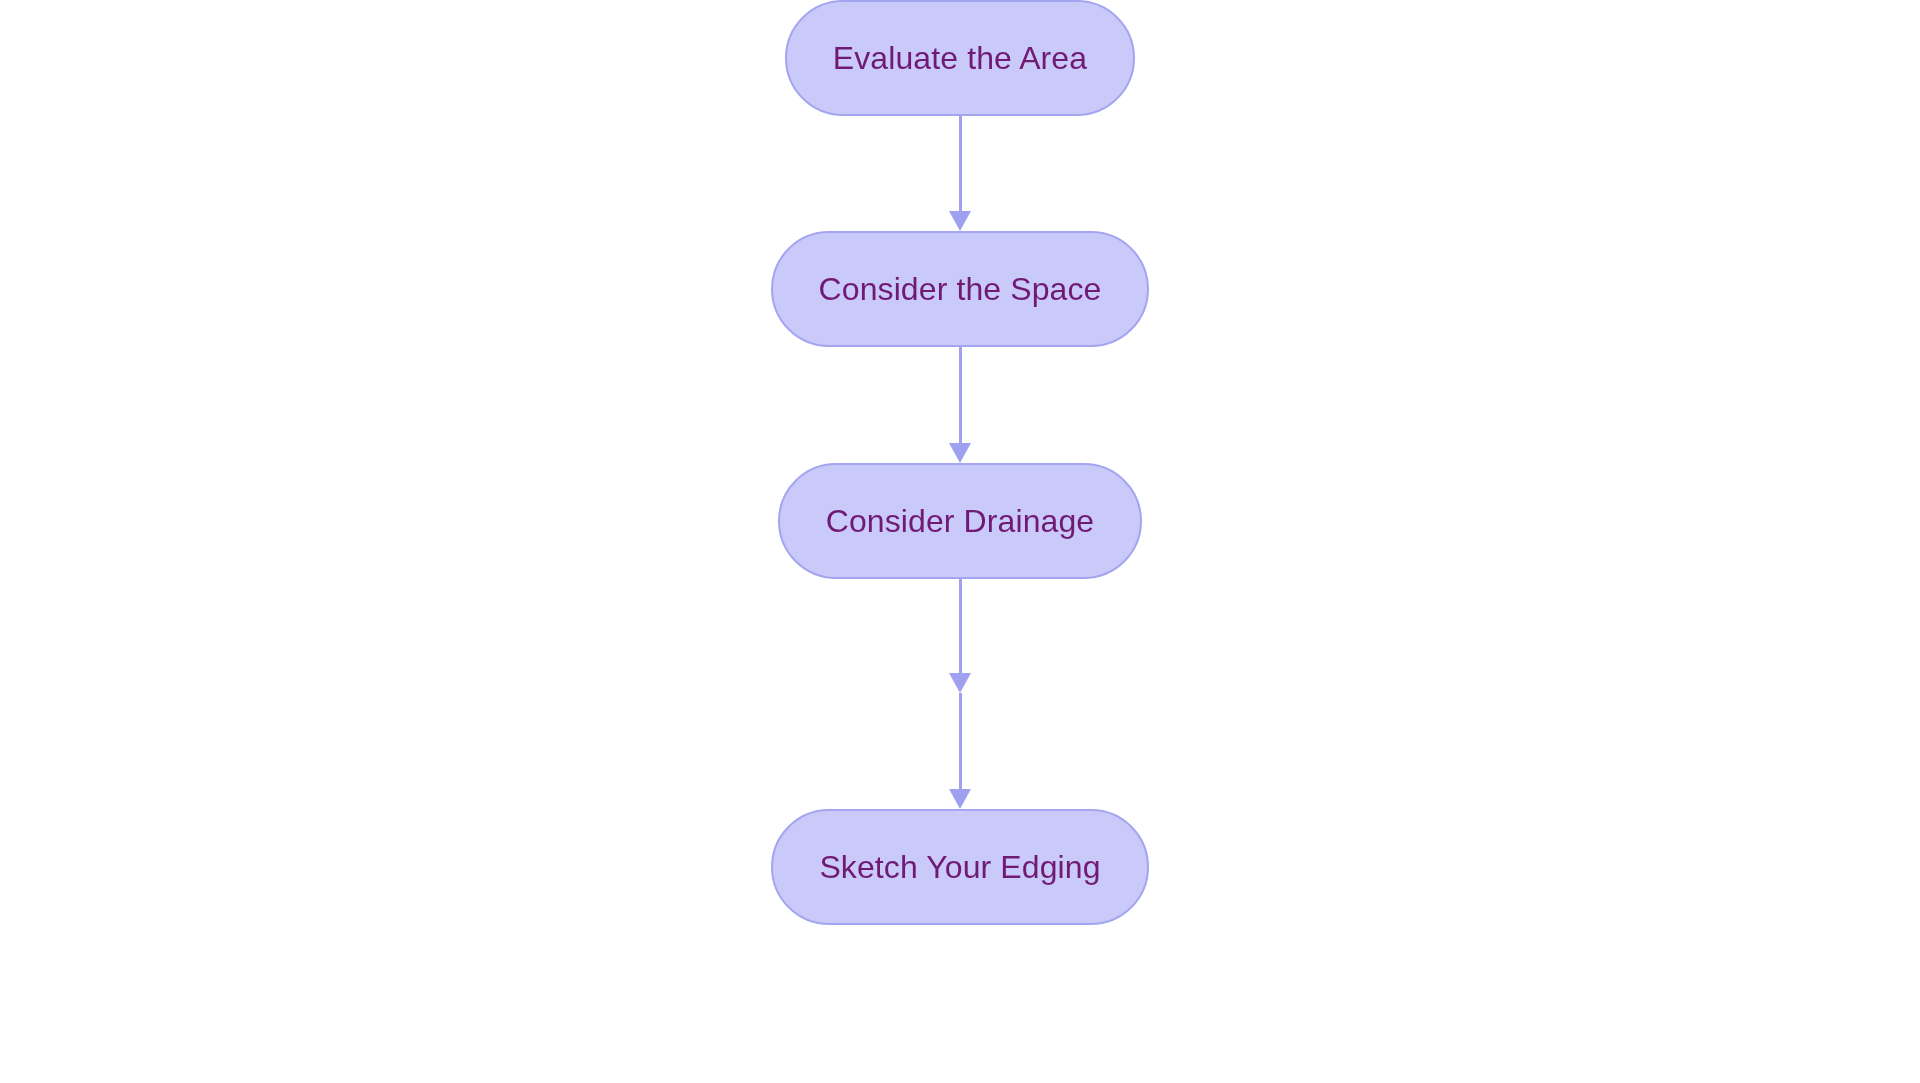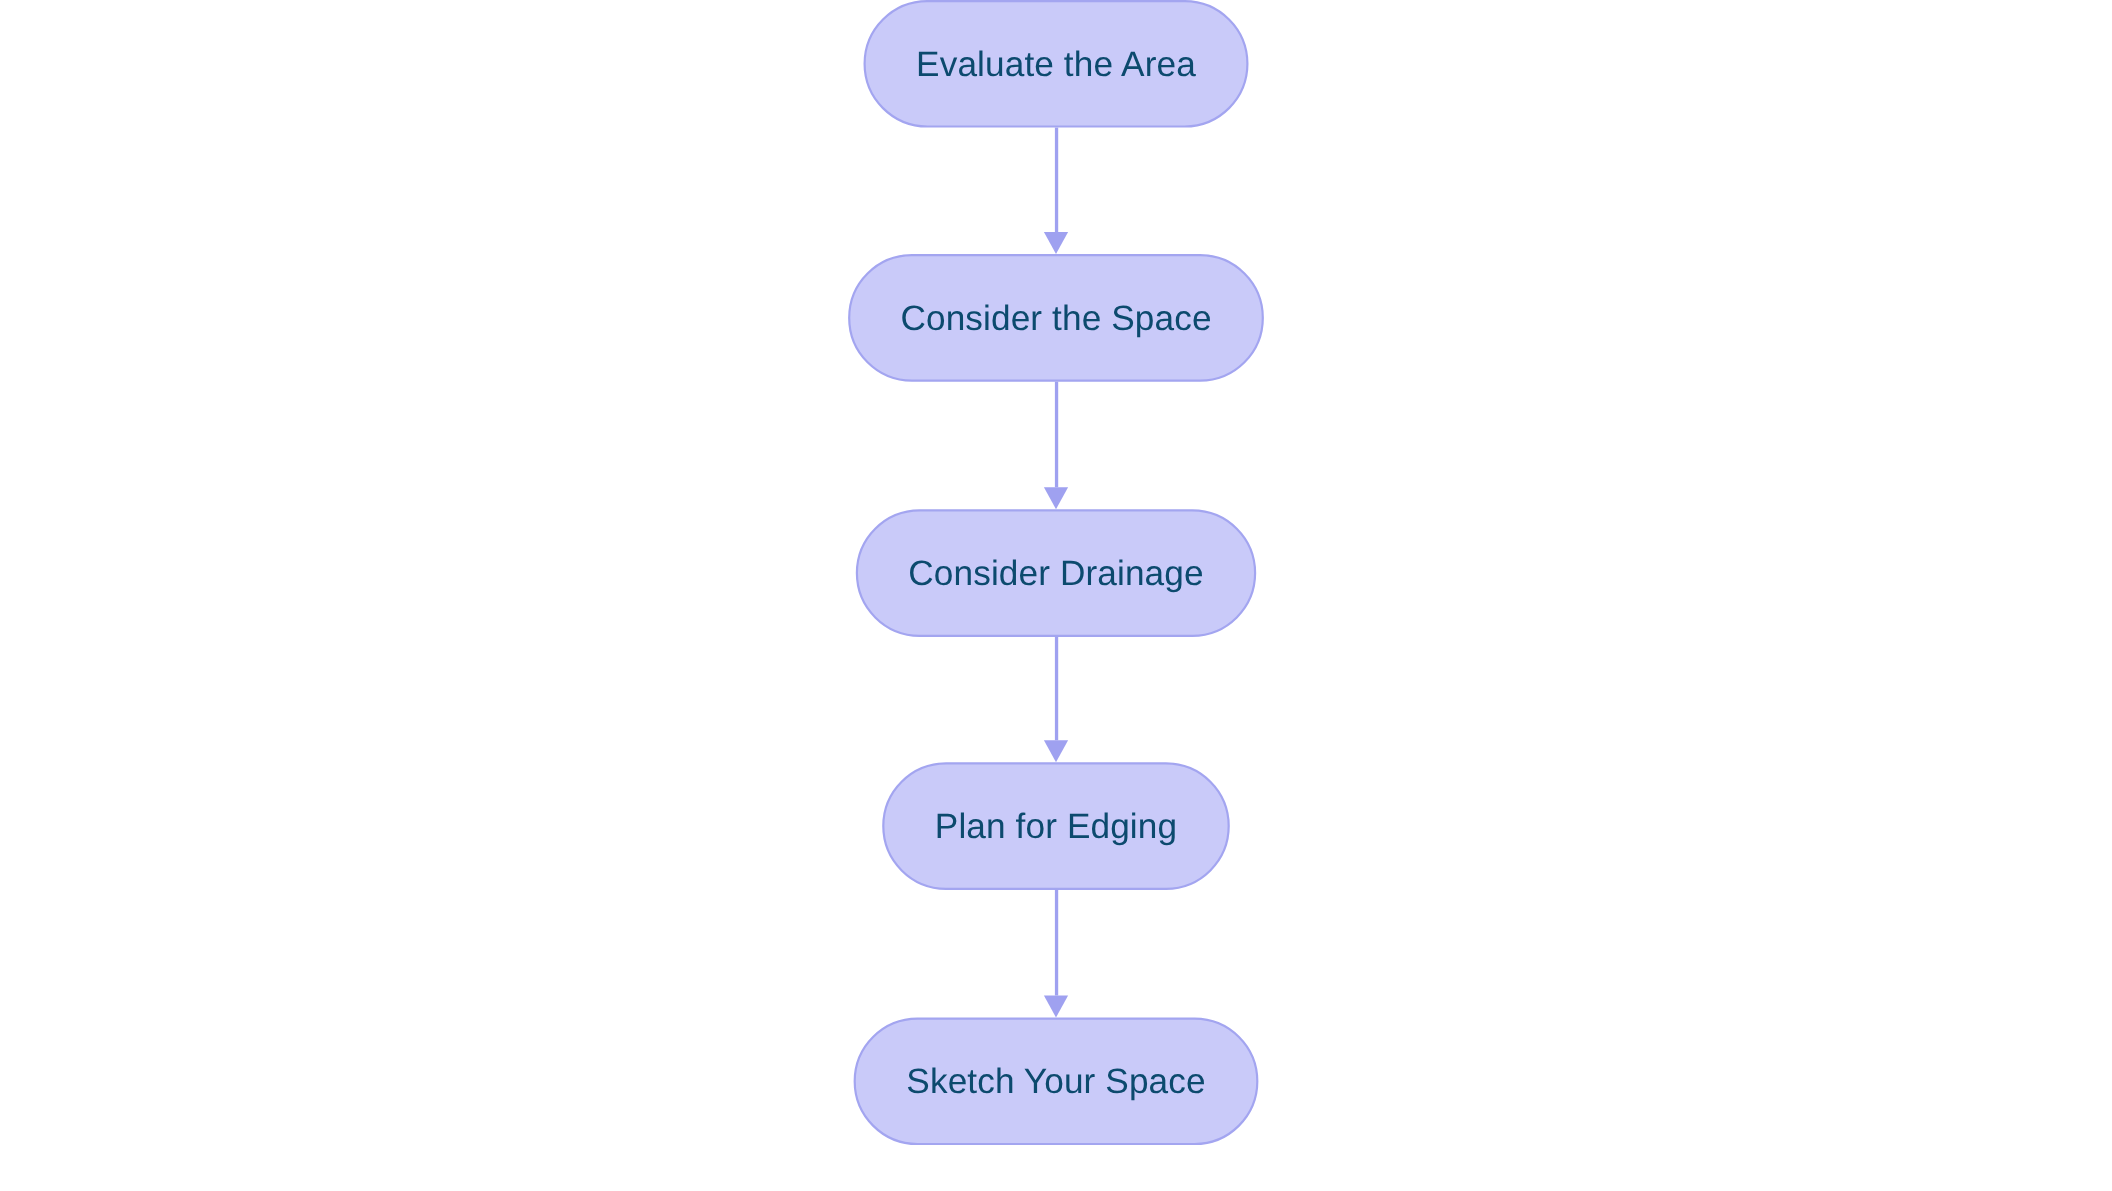--- a/index.html
+++ b/index.html
@@ -37,21 +37,21 @@
     display: flex;
     align-items: center;
     justify-content: center;
     padding: 0 46px;
     white-space: nowrap;
     flex: none;
   }
   .node-label {
     font-size: 32px;
     line-height: 1;
-    color: #0c4a6e;
+    color: #701a75;
     letter-spacing: 0.1px;
   }
   .connector {
     position: relative;
     width: 24px;
     flex: none;
     display: flex;
     flex-direction: column;
     align-items: center;
   }
@@ -100,27 +100,24 @@
 
     <div class="node">
       <span class="node-label">Consider Drainage</span>
     </div>
 
     <div class="connector gap-3">
       <div class="line"></div>
       <div class="arrowhead"></div>
     </div>
 
-    <div class="node">
-      <span class="node-label">Plan for Edging</span>
-    </div>
 
     <div class="connector gap-4">
       <div class="line"></div>
       <div class="arrowhead"></div>
     </div>
 
     <div class="node">
-      <span class="node-label">Sketch Your Space</span>
+      <span class="node-label">Sketch Your Edging</span>
     </div>
 
   </div>
 </div>
 
 </body></html>

